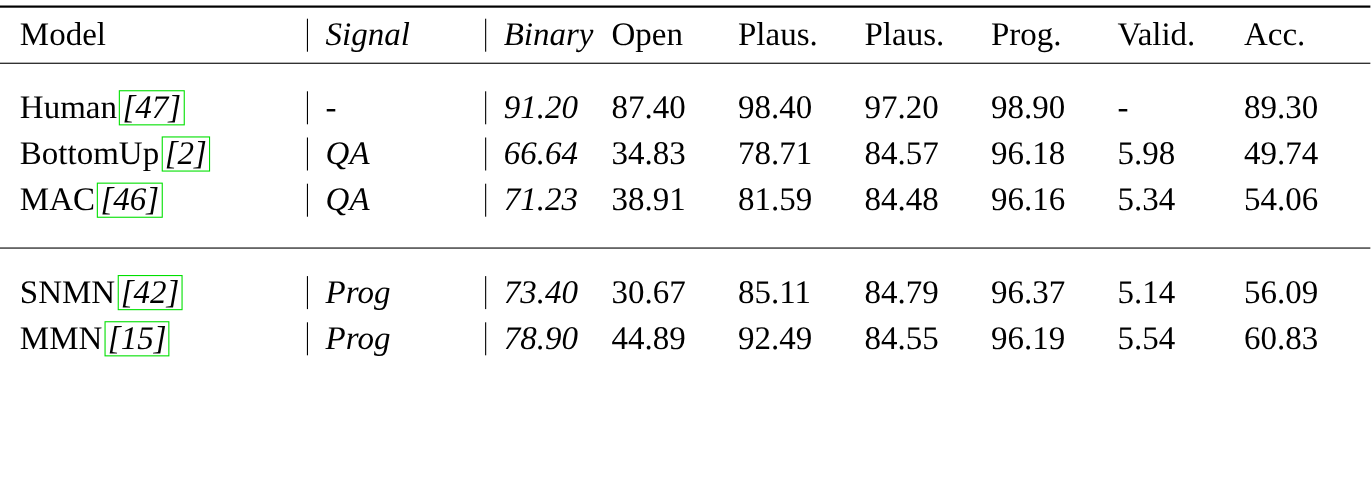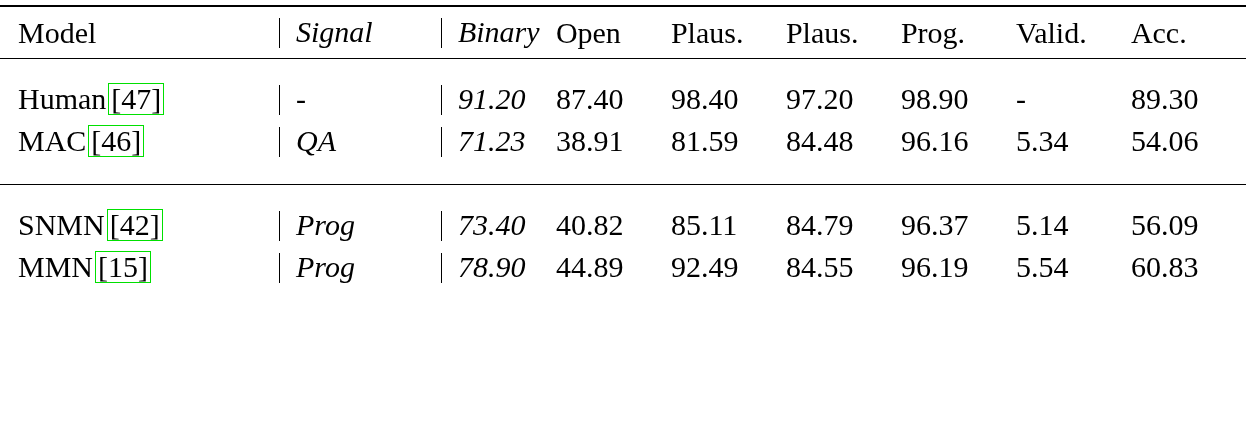--- a/index.html
+++ b/index.html
@@ -67,20 +67,21 @@
   }
   .cell-inner { display: inline-block; font-style: italic; }
 
   
   .cite {
     display: inline-block;
     border: 1.5px solid #00e000;
     padding: 0px 2px 0px 2px;
     line-height: 1.0;
     margin-left: 2px;
+    font-style: italic;
   }
 
   .signal-cell { padding-left: 0 !important; }
 </style>
 </head>
 <body>
 
 <div class="table-wrap">
   <table class="results">
     <tbody>
@@ -116,20 +117,31 @@
         <td class="col-signal signal-cell"><span class="vsep"></span><span class="cell-inner">-</span></td>
         <td class="col-num num"><span class="vsep"></span><span class="cell-inner">91.20</span></td>
         <td class="col-num num">87.40</td>
         <td class="col-num num">98.40</td>
         <td class="col-num num">97.20</td>
         <td class="col-num num">98.90</td>
         <td class="col-num num">-</td>
         <td class="col-num num">89.30</td>
       </tr>
 
+      <tr>
+        <td class="col-model"><span>BottomUp</span><span class="cite">[<span>2</span>]</span></td>
+        <td class="col-signal signal-cell"><span class="vsep"></span><span class="cell-inner">QA</span></td>
+        <td class="col-num num"><span class="vsep"></span><span class="cell-inner">66.64</span></td>
+        <td class="col-num num">34.83</td>
+        <td class="col-num num">78.71</td>
+        <td class="col-num num">84.57</td>
+        <td class="col-num num">96.18</td>
+        <td class="col-num num">5.98</td>
+        <td class="col-num num">49.74</td>
+      </tr>
 
       <tr>
         <td class="col-model"><span>MAC</span><span class="cite">[<span>46</span>]</span></td>
         <td class="col-signal signal-cell"><span class="vsep"></span><span class="cell-inner">QA</span></td>
         <td class="col-num num"><span class="vsep"></span><span class="cell-inner">71.23</span></td>
         <td class="col-num num">38.91</td>
         <td class="col-num num">81.59</td>
         <td class="col-num num">84.48</td>
         <td class="col-num num">96.16</td>
         <td class="col-num num">5.34</td>
@@ -148,21 +160,21 @@
       </tr>
       <tr class="spacer-xs">
           <td colspan="9"></td>
         </tr>
 
 
       <tr>
         <td class="col-model"><span>SNMN</span><span class="cite">[<span>42</span>]</span></td>
         <td class="col-signal signal-cell"><span class="vsep"></span><span class="cell-inner">Prog</span></td>
         <td class="col-num num"><span class="vsep"></span><span class="cell-inner">73.40</span></td>
-        <td class="col-num num">40.82</td>
+        <td class="col-num num">30.67</td>
         <td class="col-num num">85.11</td>
         <td class="col-num num">84.79</td>
         <td class="col-num num">96.37</td>
         <td class="col-num num">5.14</td>
         <td class="col-num num">56.09</td>
       </tr>
 
       <tr>
         <td class="col-model"><span>MMN</span><span class="cite">[<span>15</span>]</span></td>
         <td class="col-signal signal-cell"><span class="vsep"></span><span class="cell-inner">Prog</span></td>

